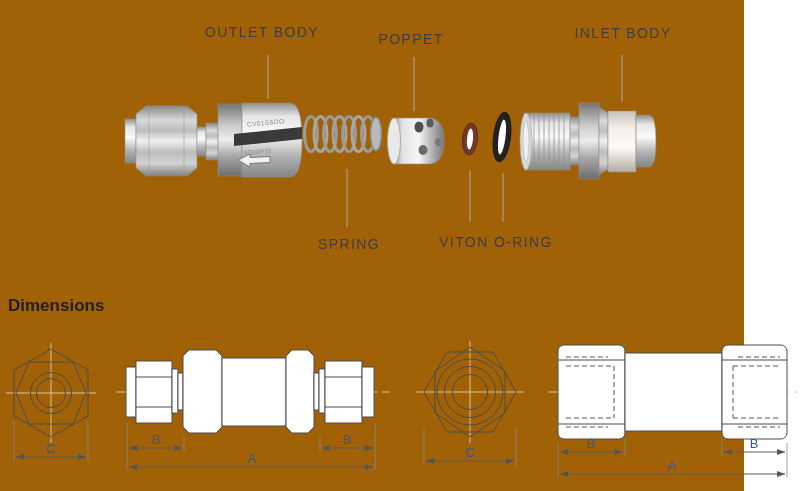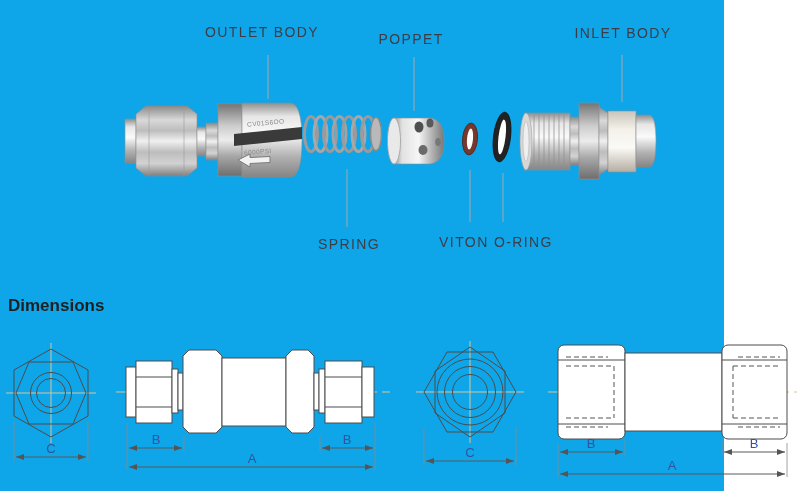--- a/index.html
+++ b/index.html
@@ -8,21 +8,22 @@
     width: 800px;
     height: 491px;
     background: #ffffff;
     overflow: hidden;
     font-family: "Liberation Sans", sans-serif;
   }
   .stage {
     position: relative;
     width: 724px;
     height: 491px;
-    background: #0ea5e9;
+    background: #a16207;
+    padding-left: 20px;
   }
   svg { position: absolute; left: 0; top: 0; }
   text { user-select: none; }
   .part-label {
     fill: #3d3d47;
     font-size: 14px;
     letter-spacing: 1.4px;
     font-family: "Liberation Sans", sans-serif;
   }
   .dim-letter {

